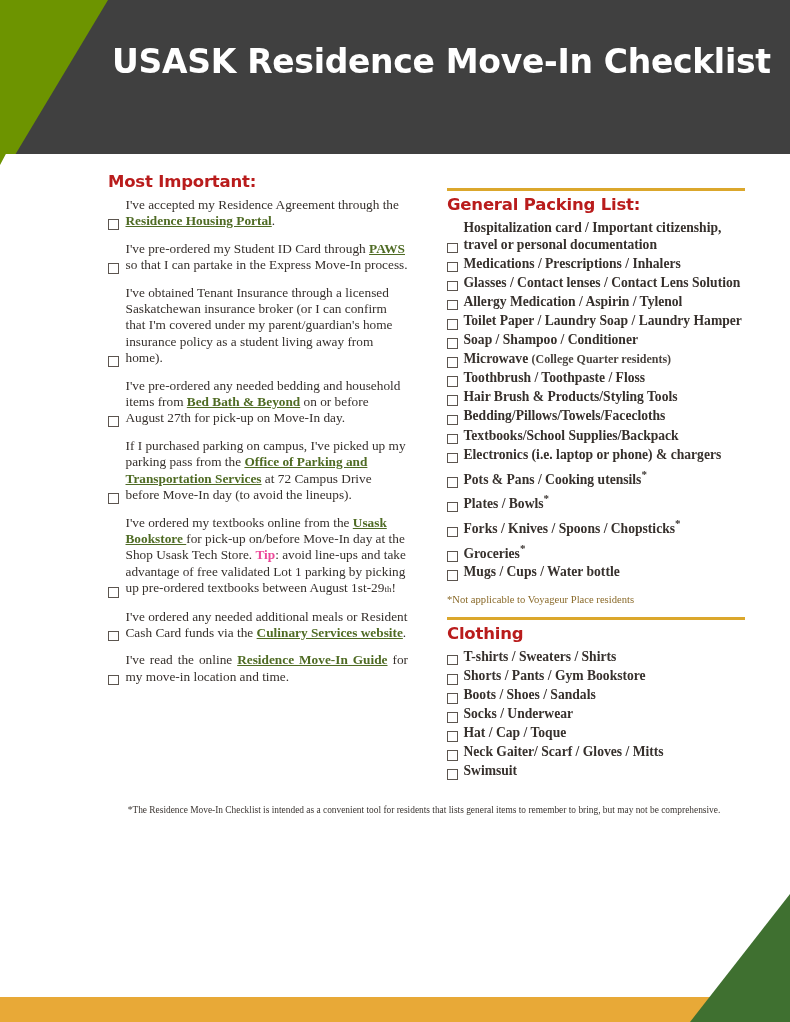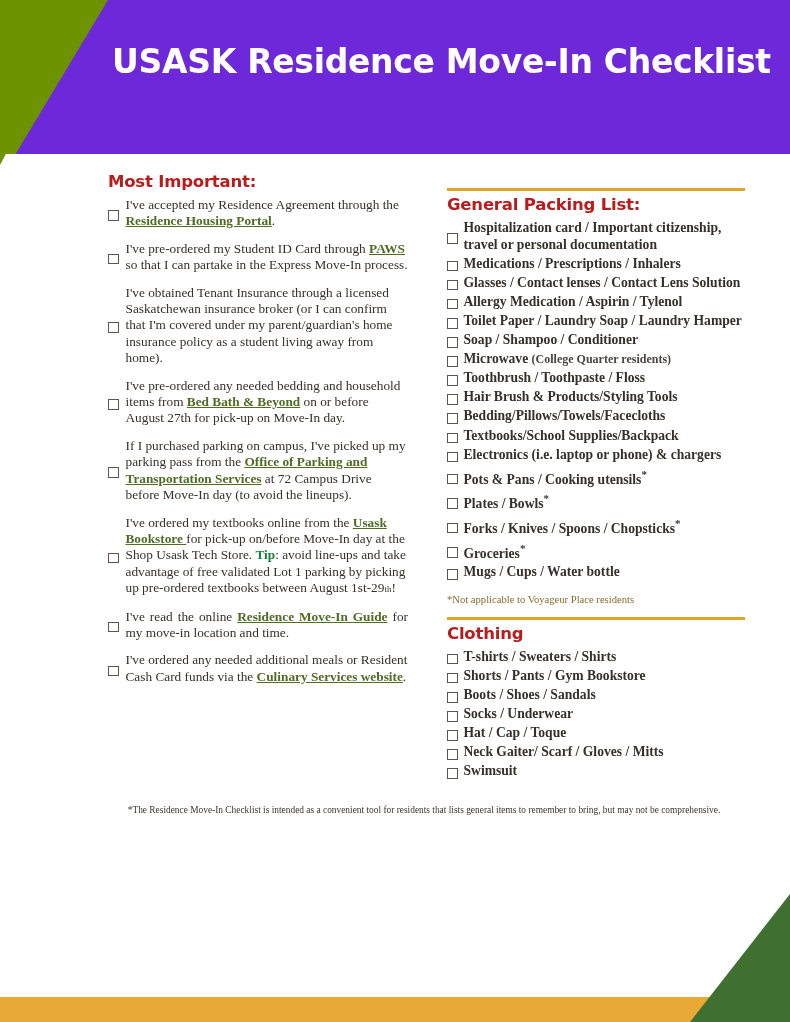--- a/index.html
+++ b/index.html
@@ -13,21 +13,21 @@
     position: relative;
     overflow: hidden;
     font-family: "Liberation Serif", serif;
   }
 
   
   .header {
     position: absolute;
     left: 0; top: 0;
     width: 790px; height: 154px;
-    background: #6d28d9;
+    background: #404040;
     overflow: hidden;
   }
   .header-wedge {
     position: absolute;
     left: -10px; top: 0;
     width: 260px; height: 180px;
     background: #6d9400;
     clip-path: polygon(0 0, 118px 0, 10px 180px, 0 180px);
   }
   .header-wedge-lower {
@@ -91,21 +91,21 @@
   }
   .gold-rule {
     height: 3px;
     background: #dba72c;
     margin-bottom: 4px;
   }
 
   
   .item {
     display: flex;
-    align-items: center;
+    align-items: flex-end;
     margin-bottom: 0;
     font-size: 13.4px;
     line-height: 16.2px;
     color: #36302c;
   }
   .cbox {
     flex: 0 0 auto;
     width: 8.5px;
     height: 8.5px;
     border: 1px solid #5c554f;
@@ -130,21 +130,21 @@
     margin-bottom: 2.5px;
     font-weight: bold;
   }
 
   a.link, .link {
     color: #4f6b24;
     font-weight: bold;
     text-decoration: underline;
   }
   .strong-dark {
-    color: #15803d;
+    color: #ec4899;
     font-weight: bold;
   }
   .small-note {
     font-size: 12px;
     color: #4a443f;
   }
   .tiny-sup { font-size: 9px; }
   .star { font-size: 11px; vertical-align: super; }
 
   .footnote-gold {
@@ -197,27 +197,27 @@
           <span class="item-text"><span>I've pre-ordered any needed bedding and household items from </span><span class="link">Bed Bath &amp; Beyond</span><span> on or before August 27th for pick-up on Move-In day.</span></span>
         </div>
         <div class="item">
           <span class="cbox"></span>
           <span class="item-text"><span>If I purchased parking on campus, I've picked up my parking pass from the </span><span class="link">Office of Parking and Transportation Services</span><span> at 72 Campus Drive before Move-In day (to avoid the lineups).</span></span>
         </div>
         <div class="item">
           <span class="cbox"></span>
           <span class="item-text"><span>I've ordered my textbooks online from the </span><span class="link">Usask Bookstore </span><span>for pick-up on/before Move-In day at the Shop Usask Tech Store. </span><span class="strong-dark">Tip</span><span>: avoid line-ups and take advantage of free validated Lot 1 parking by picking up pre-ordered textbooks between August 1st-29</span><span class="tiny-sup">th</span><span>!</span></span>
         </div>
+        <div class="item">
+          <span class="cbox"></span>
+          <span class="item-text"><span>I've ordered any needed additional meals or Resident Cash Card funds via the </span><span class="link">Culinary Services website</span><span>.</span></span>
+        </div>
         <div class="item justify">
           <span class="cbox"></span>
           <span class="item-text"><span>I've read the online </span><span class="link">Residence Move-In Guide</span><span> for my move-in location and time.</span></span>
-        </div>
-        <div class="item">
-          <span class="cbox"></span>
-          <span class="item-text"><span>I've ordered any needed additional meals or Resident Cash Card funds via the </span><span class="link">Culinary Services website</span><span>.</span></span>
         </div>
       </div>
   </div>
 
   <div class="col-right">
     <div class="gold-rule"></div>
     <div class="sect-head">General Packing List:</div>
     <div>
         <div class="item">
           <span class="cbox"></span>

